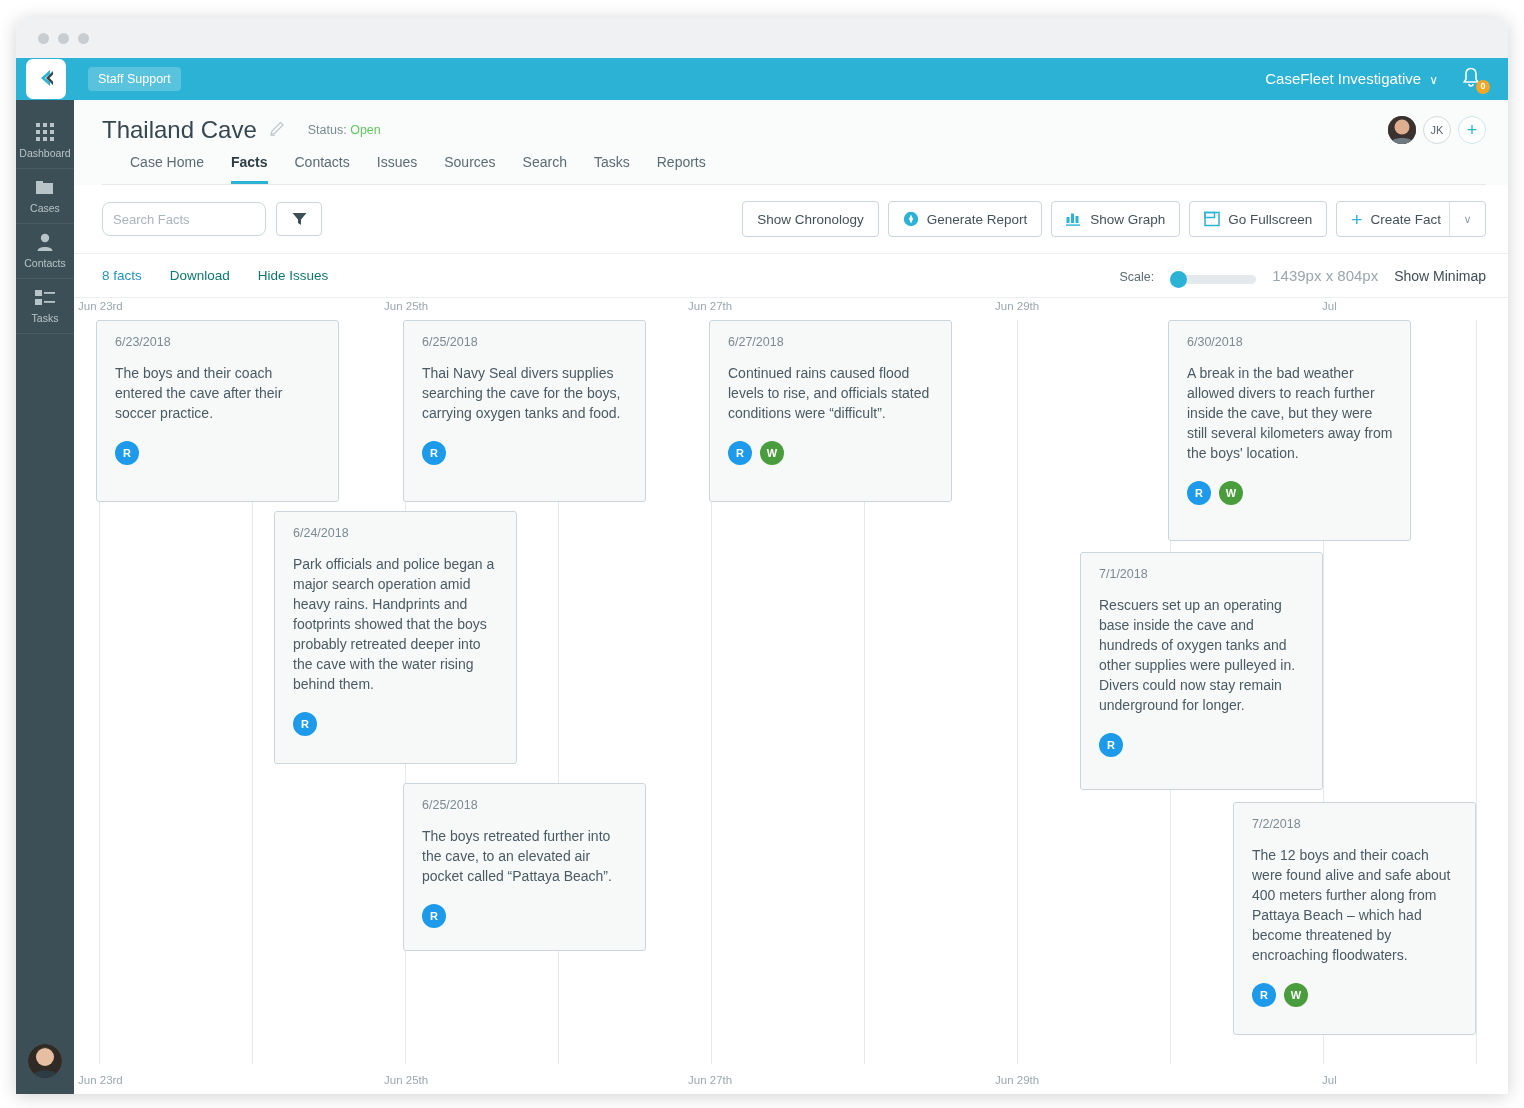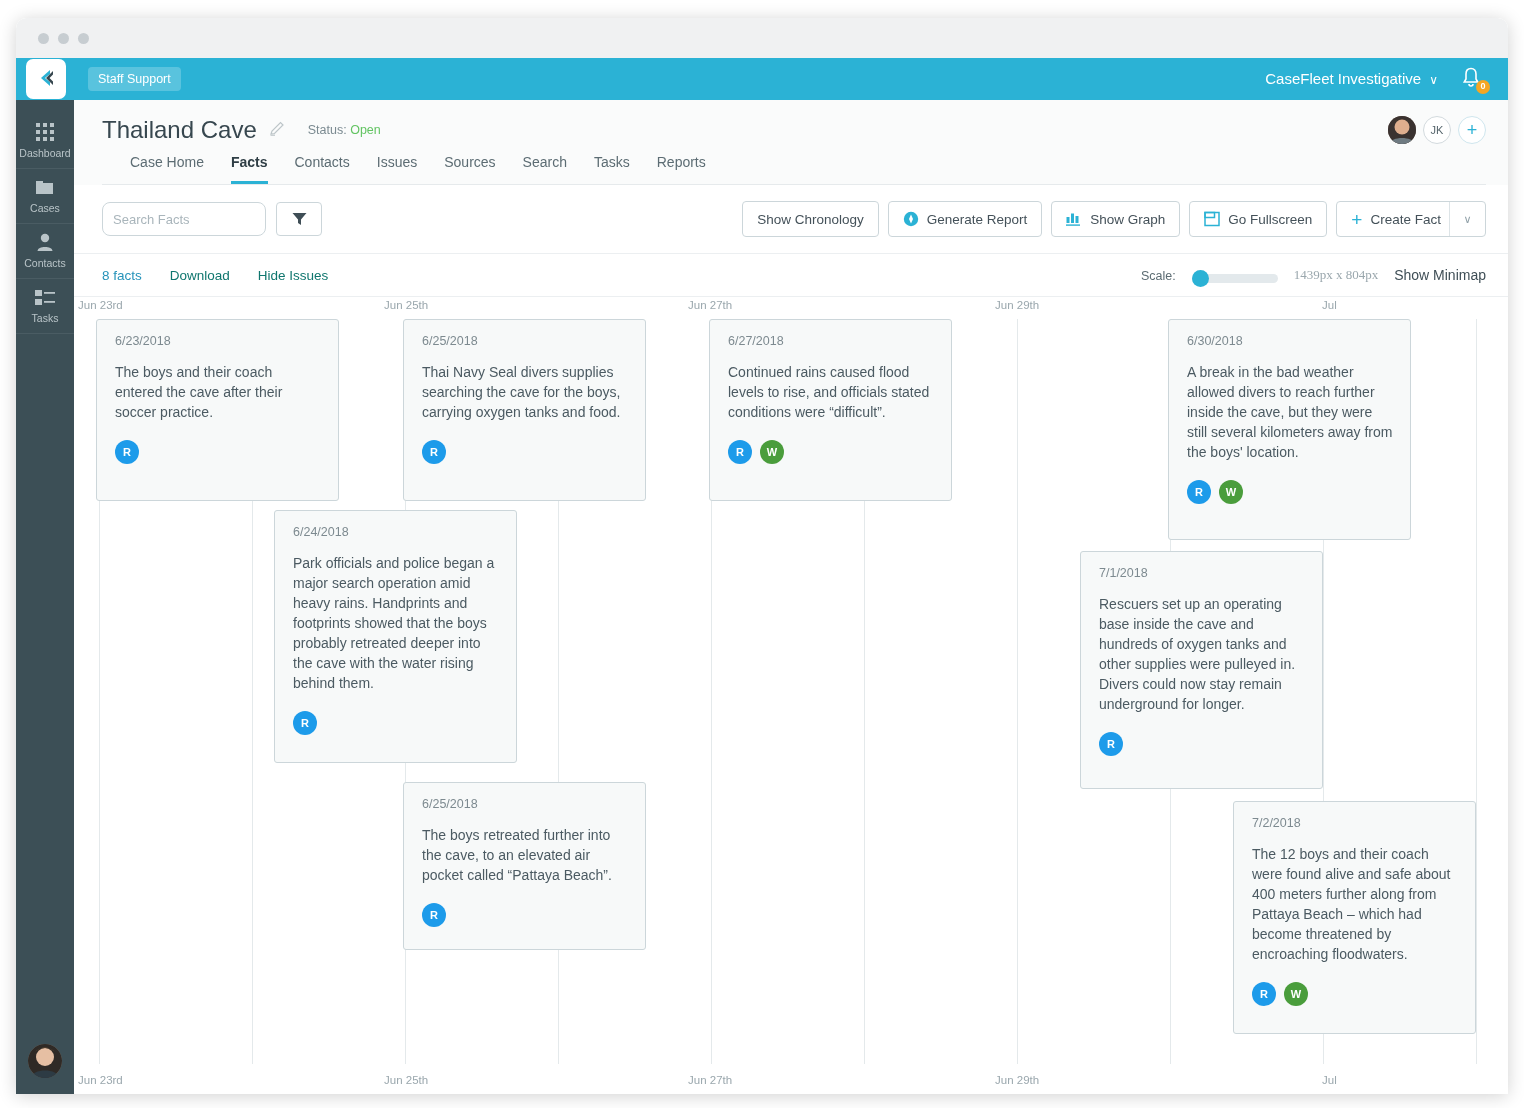--- a/index.html
+++ b/index.html
@@ -149,21 +149,21 @@
     padding: 13px 22px 13px 28px;
     border-bottom: 1px solid #eceff1;
     background: #fff;
   }
   .sb-link { font-size: 13.5px; color: #0f766e; margin-right: 28px; }
   .sb-link.count { color: #2693ba; }
   .sb-right { margin-left: auto; display: flex; align-items: flex-end; gap: 16px; }
   .scale-label { font-size: 12.5px; color: #5c6c73; }
   .slider { position: relative; width: 86px; height: 9px; background: #e3e9ec; border-radius: 5px; }
   .slider-knob { position: absolute; left: 0; top: -4px; width: 17px; height: 17px; border-radius: 50%; background: #2bb2d5; }
-  .px-size { font-size: 13px; color: #9aa7ad; font-family: Liberation Serif, serif; }
+  .px-size { font-size: 15px; color: #9aa7ad; }
   .minimap-link { font-size: 14px; color: #3f4e56; }
 
   
   .timeline { position: relative; flex: 1; background: #fff; overflow: hidden; }
   .gridline { position: absolute; top: 22px; bottom: 30px; width: 1px; background: #e4e9eb; }
   .axis-label { position: absolute; font-size: 11.5px; color: #9aa7ad; white-space: nowrap; }
   .axis-top { top: 2px; }
   .axis-bottom { bottom: 8px; }
 
   .fact-card {

